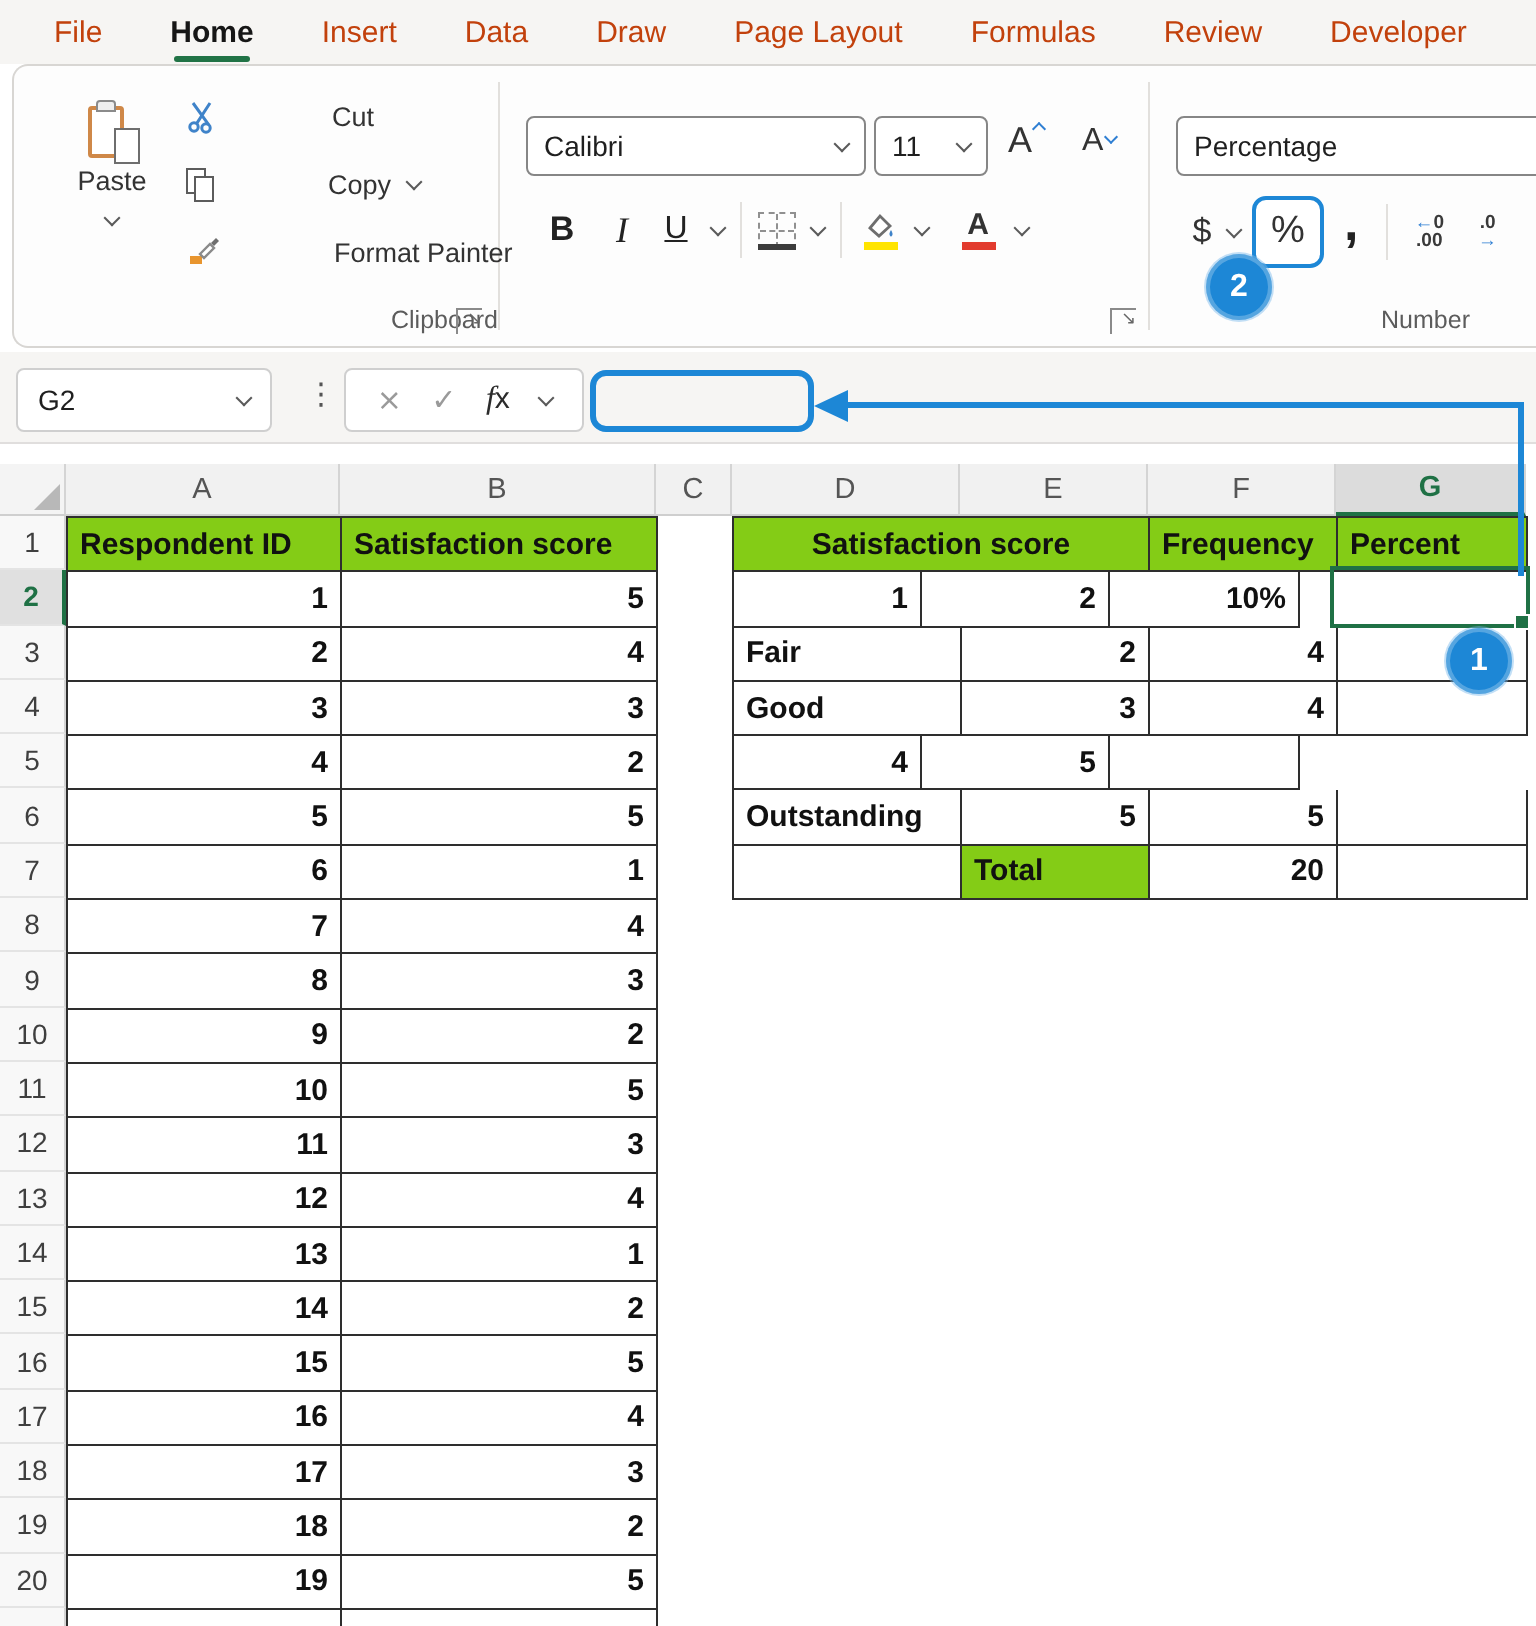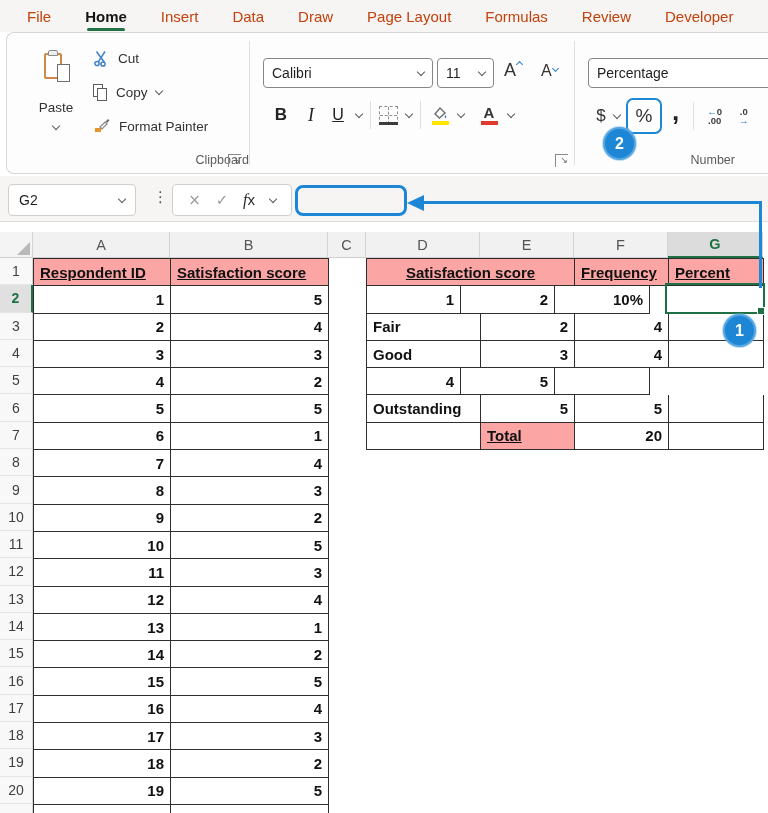--- a/index.html
+++ b/index.html
@@ -36,25 +36,25 @@
   .g-clip { width:242px; }
   .paste-btn { position:absolute; left:20px; top:18px; width:58px; height:100px;
     display:flex; flex-direction:column; align-items:center; }
   .clipboard-ic { position:relative; width:24px; height:30px; }
   .clipboard-ic .board { position:absolute; left:0; top:2px; width:18px; height:26px;
     border:2px solid #cf8848; border-radius:2px; background:#fff; }
   .clipboard-ic .clip { position:absolute; left:4px; top:-1px; width:10px; height:6px;
     border:1.5px solid #8b8b8b; border-radius:2px 2px 0 0; background:#efefef; }
   .clipboard-ic .page { position:absolute; right:-2px; bottom:-1px; width:13px; height:18px;
     background:#fff; border:1.7px solid #6e6e6e; }
-  .paste-btn .lbl { font-size:13.5px; color:#333; margin-top:19px; }
+  .paste-btn .lbl { font-size:13.5px; color:#333; margin-top:2px; }
   .paste-btn .chev { margin-top:8px; }
   .clip-list { position:absolute; left:86px; top:12px; }
   .clip-item { display:flex; align-items:center; height:26px; margin-bottom:8px; gap:8px; }
-  .clip-item .lbl { font-size:13.5px; color:#333; white-space:nowrap; }
+  .clip-item .lbl { font-size:13.5px; color:#333; white-space:nowrap;margin-left:48px; }
   .copy-ic { position:relative; width:15px; height:17px; }
   .copy-ic .r1 { position:absolute; left:0; top:0; width:10px; height:13px;
     border:1.5px solid #5c5c5c; background:#fff; }
   .copy-ic .r2 { position:absolute; left:4px; top:4px; width:10px; height:13px;
     border:1.5px solid #5c5c5c; background:#fff; }
 
   
   .g-font { width:324px; }
   .combo { position:absolute; background:#fff; border:1px solid #868686; border-radius:4px;
     display:flex; align-items:center; font-size:14px; color:#1f1f1f; padding:0 8px; }
@@ -154,21 +154,21 @@
   .row-h.sliver { height:9px; border-bottom:none; }
 
   .xtable { position:absolute; top:36px; border-left:1px solid #2e2e2e;
     border-top:1px solid #2e2e2e; }
   .t1 { left:33px; width:296px; }
   .t2 { left:366px; width:398px; }
   .xrow { display:flex; height:27.3px; }
   .cell { border-right:1px solid #2e2e2e; border-bottom:1px solid #2e2e2e; height:100%;
     display:flex; align-items:center; font-size:15px; color:#111; padding:0 6px;
     background:#fff; overflow:hidden; }
-  .cell.hdr { background:#fca5a5; font-weight:700;text-decoration:underline; }
+  .cell.hdr { background:#84cc16; font-weight:700; }
   .cell.num { justify-content:flex-end; font-weight:600; }
   .cell.txt { justify-content:flex-start; font-weight:600; }
   .cell.ctr { justify-content:center; }
   .w-a{width:137px}.w-b{width:158px}.w-de{width:208px}.w-d{width:114px}
   .w-e{width:94px}.w-f{width:94px}.w-g{width:95px}
   .xrow.sliver { height:8px; }
   .xrow.sliver .cell { border-bottom:none; }
 
   .sel-rect { position:absolute; left:665px; top:61px; width:100px; height:31px;
     border:2px solid #1f7145; z-index:30; pointer-events:none; }

